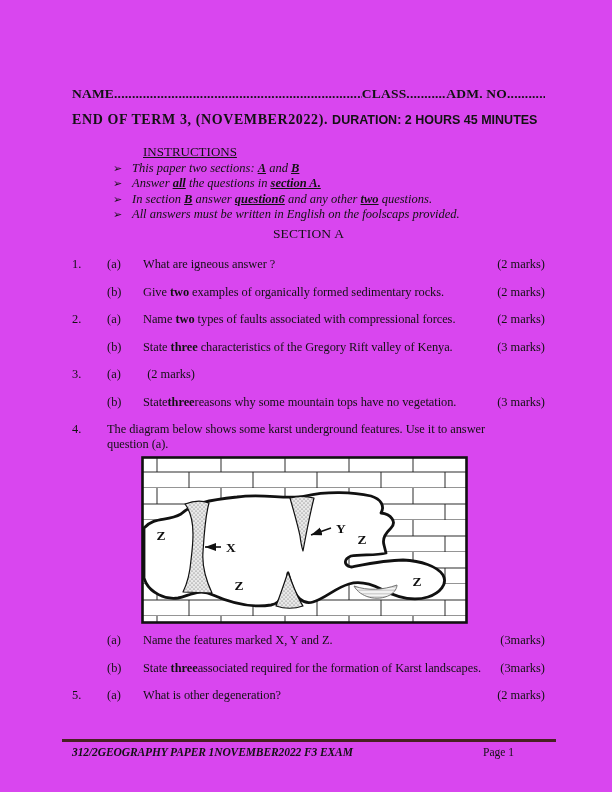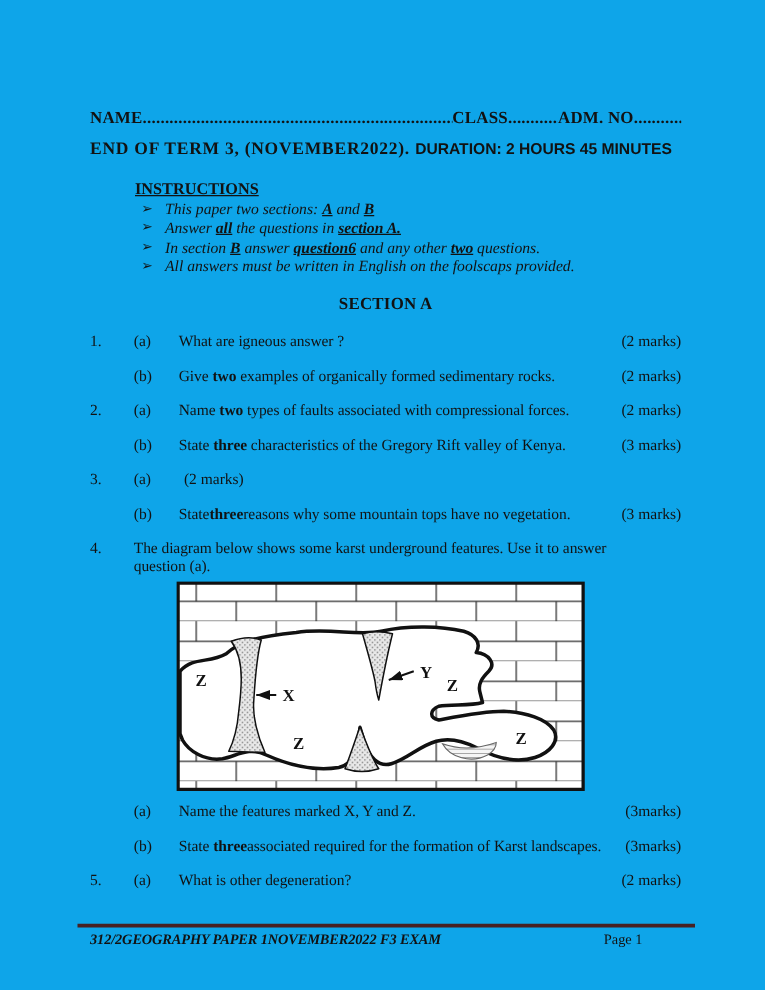--- a/index.html
+++ b/index.html
@@ -1,19 +1,19 @@
 <!DOCTYPE html>
 <html><head>
 <meta charset="utf-8">
 <style>
   html,body{margin:0;padding:0;background:#ffffff;}
   .page{
     position:relative;
     width:612px;height:792px;
-    background:#0ea5e9;
+    background:#d946ef;
     color:#121212;
     font-family:"Liberation Serif", serif;
     overflow:hidden;
   }
   .content{padding:86px 67px 0 72px;}
 
   
   .name-line{
     display:flex;
     font-weight:bold;
@@ -37,41 +37,42 @@
   }
   .title-sans{
     font-family:"Liberation Sans", sans-serif;
     font-size:12.5px;
     letter-spacing:0;
   }
 
   
   .instructions{margin-top:15px;margin-left:36px;}
   .instr-heading{
-    font-weight:bold;
+    font-weight:normal;
     text-decoration:underline;
     font-size:13px;
     line-height:15px;
+    margin-left:35px;
   }
   .instr-item{
     display:flex;
     margin-left:5px;
     margin-top:1.5px;
     font-style:italic;
     font-size:12.5px;
     line-height:14px;
   }
   .instr-bullet{flex:0 0 14px;width:14px;font-style:normal;font-size:11px;margin-right:5px;}
   .bu{font-weight:bold;text-decoration:underline;}
 
   
   .section-heading{
-    margin-top:14px;
+    margin-top:4px;
     text-align:center;
-    font-weight:bold;
+    font-weight:normal;
     font-size:13.5px;
     line-height:17px;
     letter-spacing:0.2px;
   }
 
   
   .qrow{
     display:flex;
     font-size:12.4px;
     line-height:15px;

